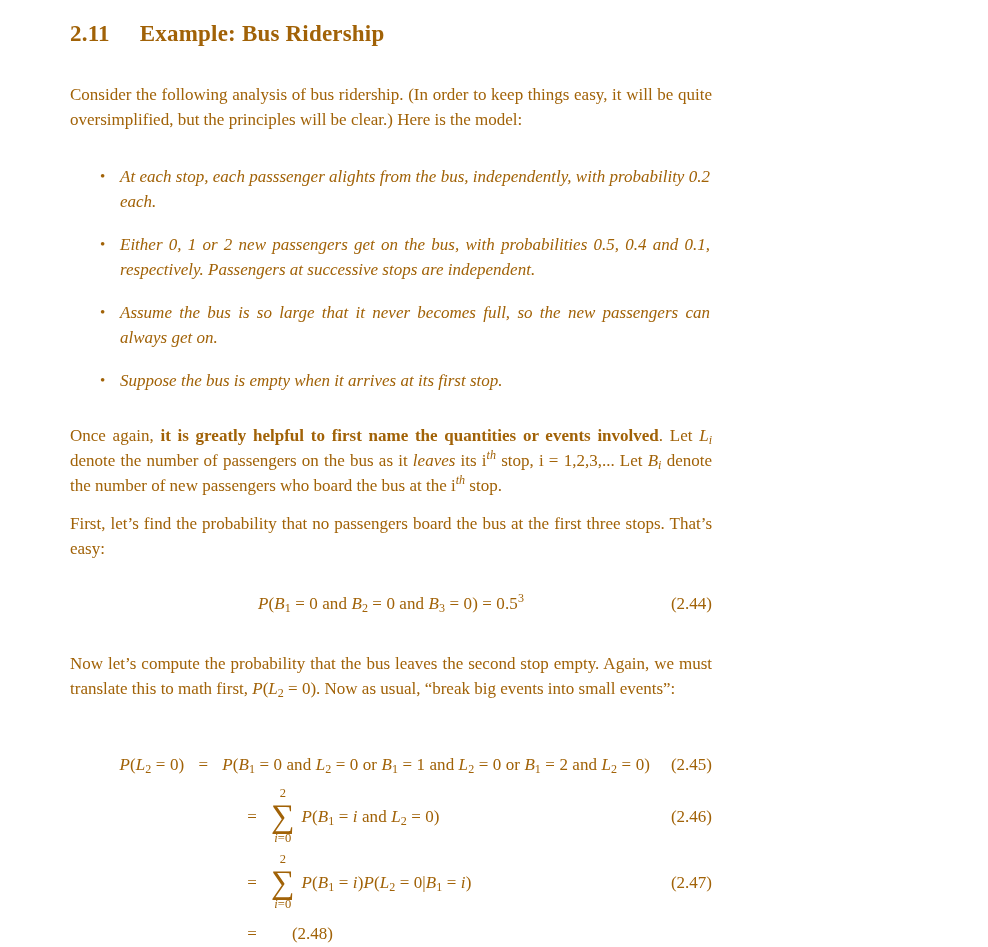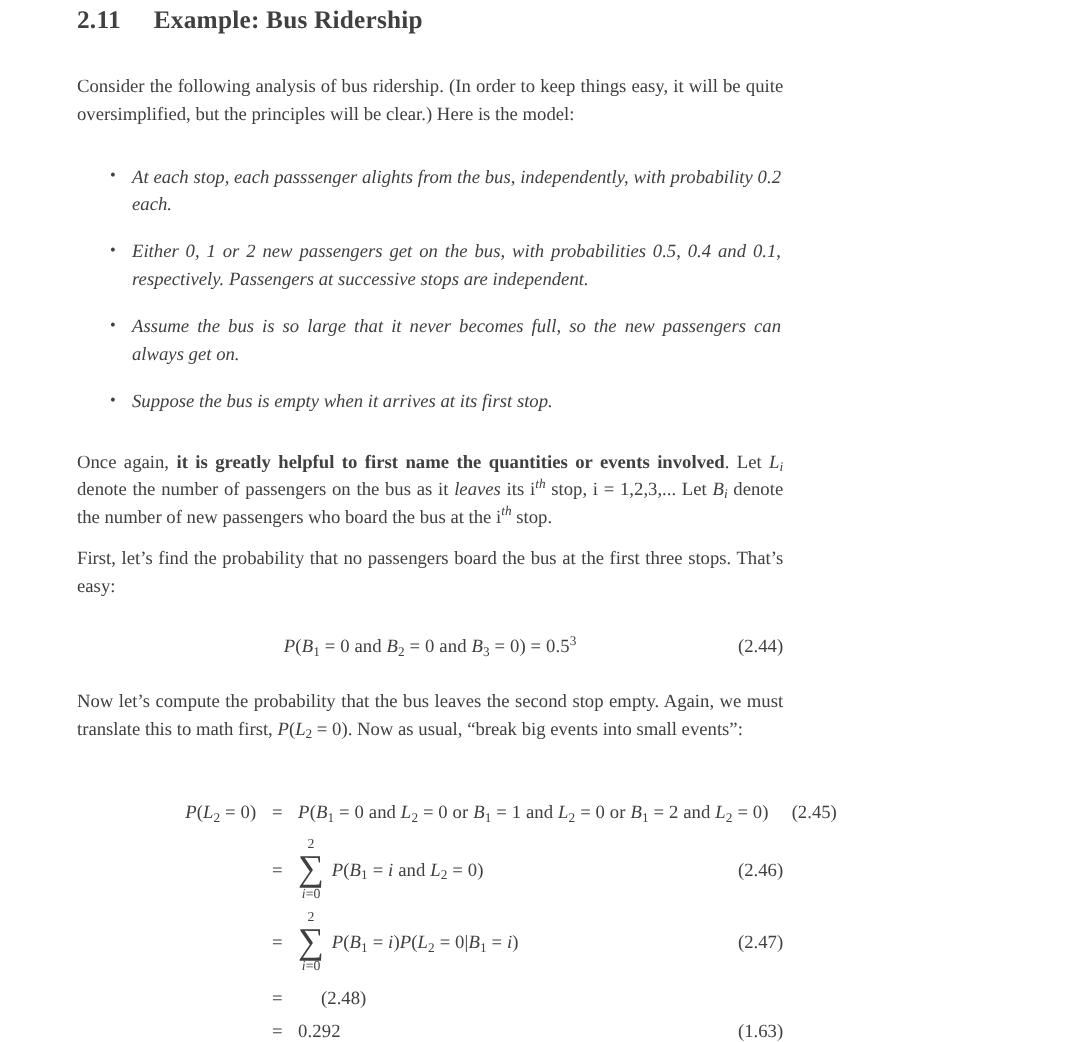--- a/index.html
+++ b/index.html
@@ -9,25 +9,25 @@
   }
   body {
     width: 988px;
     height: 947px;
     overflow: hidden;
   }
   .page {
     box-sizing: border-box;
     width: 788px;
     height: 947px;
-    padding: 4px 76px 0 70px;
+    padding: 20px 76px 0 70px;
     font-family: "Liberation Serif", "DejaVu Serif", serif;
     font-size: 17px;
     line-height: 25px;
-    color: #404040;
+    color: #a16207;
     background: #ffffff;
   }
   h1.section-heading {
     font-size: 23px;
     line-height: 28px;
     margin: 0;
     font-weight: bold;
     letter-spacing: 0.2px;
   }
   .heading-number { display: inline-block; margin-right: 30px; }
@@ -57,29 +57,29 @@
   }
   .display-eq .eq-body {
     text-align: center;
     line-height: 30px;
   }
   .display-eq .eq-number {
     position: absolute;
     right: 0; top: 0;
     line-height: 30px;
   }
-  .p-second { margin-top: 22px; }
+  .p-second { margin-top: 32px; }
 
   .derivation { margin-top: 46px; }
   .d-row { display: flex; align-items: center; }
   .d-lhs { width: 163px; text-align: right; flex: none; white-space: nowrap; }
   .d-rel { width: 38px; text-align: center; flex: none; }
   .d-rhs { flex: 1; display: flex; align-items: center; white-space: nowrap; overflow: visible; }
   .d-num { width: 62px; text-align: right; flex: none; }
-  .row-plain-tall { height: 34px; }
+  .row-plain-tall { height: 34px; justify-content: flex-end; }
   .row-sum  { height: 62px; margin-top: 4px; }
   .row-late { height: 32px; margin-top: 4px; }
   .row-last { height: 28px; }
 
   .bigsum {
     display: inline-flex;
     flex-direction: column;
     align-items: center;
     line-height: 1;
     margin-right: 7px;

